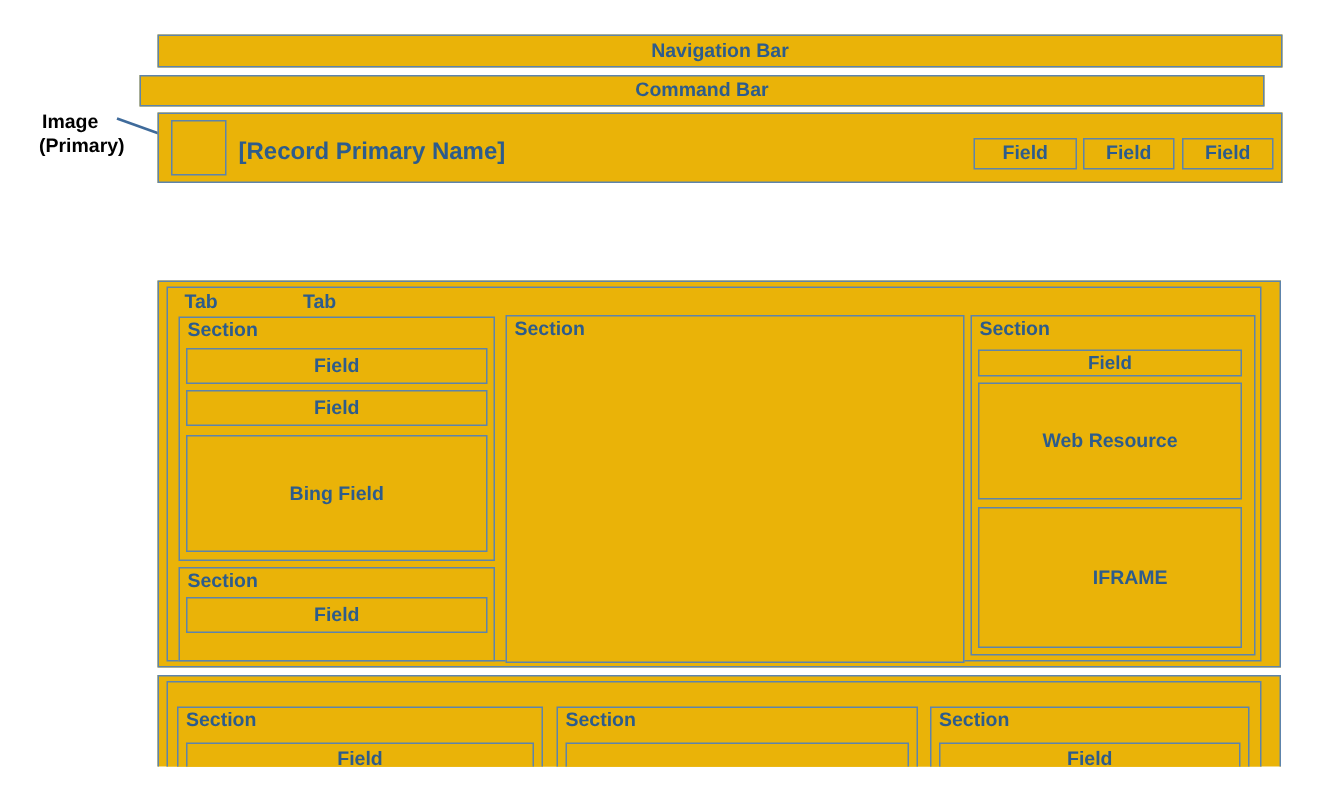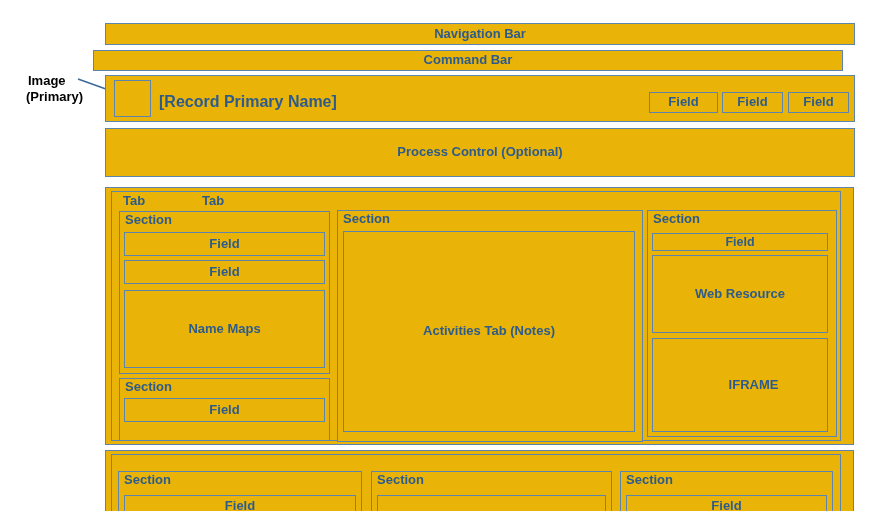--- a/index.html
+++ b/index.html
@@ -52,54 +52,48 @@
       <span class="lbl">Field</span>
     </div>
     <div class="box center" style="left:616px;top:16px;width:61px;height:21px;">
       <span class="lbl">Field</span>
     </div>
     <div class="box center" style="left:682px;top:16px;width:61px;height:21px;">
       <span class="lbl">Field</span>
     </div>
   </div>
 
-  <div class="box center" style="left:105px;top:128px;width:750px;height:49px;">
-    <span class="lbl">Process Control (Optional)</span>
-  </div>
 
   <div class="box" style="left:105px;top:187px;width:749px;height:258px;"></div>
   <div class="box" style="left:111px;top:191px;width:730px;height:250px;"></div>
   <span class="lbl abslbl" style="left:123px;top:194px;">Tab</span>
   <span class="lbl abslbl" style="left:202px;top:194px;">Tab</span>
 
   <div class="box" style="left:119px;top:211px;width:211px;height:163px;">
     <span class="lbl seclbl">Section</span>
   </div>
   <div class="box center" style="left:124px;top:232px;width:201px;height:24px;">
     <span class="lbl">Field</span>
   </div>
   <div class="box center" style="left:124px;top:260px;width:201px;height:24px;">
     <span class="lbl">Field</span>
   </div>
   <div class="box center" style="left:124px;top:290px;width:201px;height:78px;">
-    <span class="lbl">Name Maps</span>
+    <span class="lbl">Bing Field</span>
   </div>
 
   <div class="box" style="left:119px;top:378px;width:211px;height:63px;">
     <span class="lbl seclbl">Section</span>
   </div>
   <div class="box center" style="left:124px;top:398px;width:201px;height:24px;">
     <span class="lbl">Field</span>
   </div>
 
   <div class="box" style="left:337px;top:210px;width:306px;height:232px;">
     <span class="lbl seclbl">Section</span>
-  </div>
-  <div class="box center" style="left:343px;top:231px;width:292px;height:201px;">
-    <span class="lbl">Activities Tab (Notes)</span>
   </div>
 
   <div class="box" style="left:647px;top:210px;width:190px;height:227px;">
     <span class="lbl seclbl">Section</span>
   </div>
   <div class="box center" style="left:652px;top:233px;width:176px;height:18px;">
     <span class="lbl" style="font-size:12.5px;">Field</span>
   </div>
   <div class="box center" style="left:652px;top:255px;width:176px;height:78px;">
     <span class="lbl">Web Resource</span>

